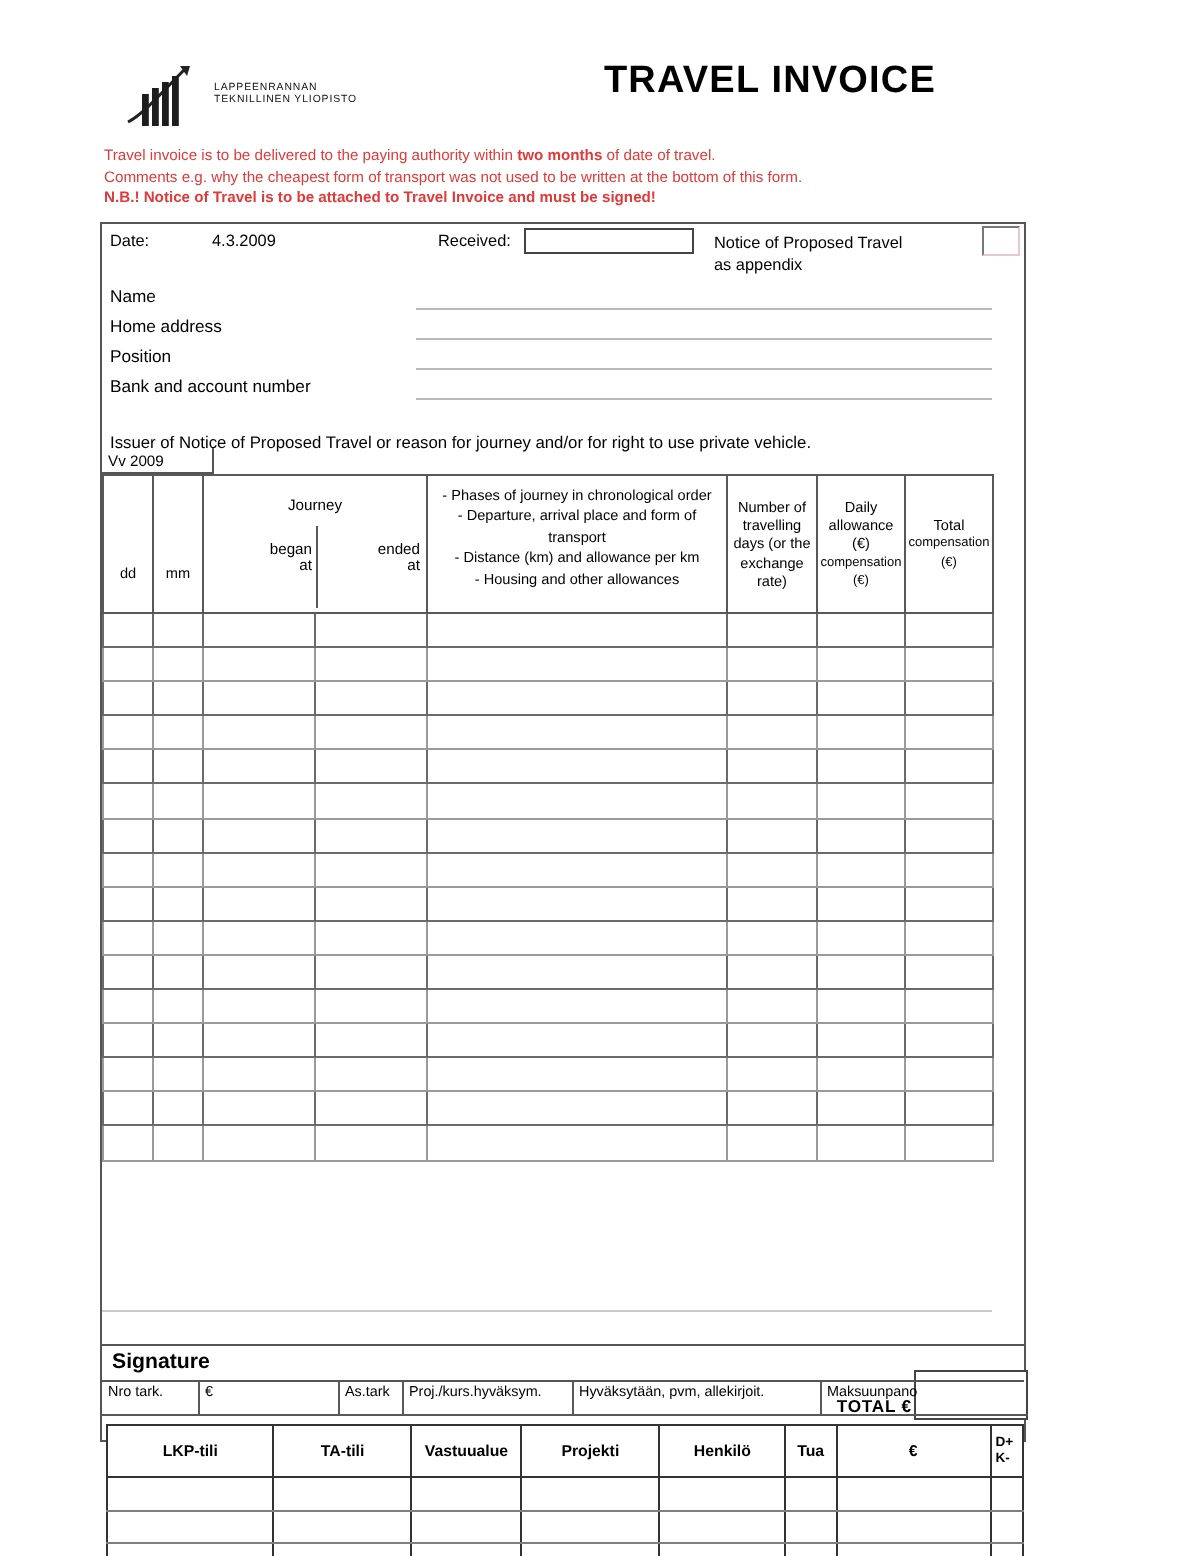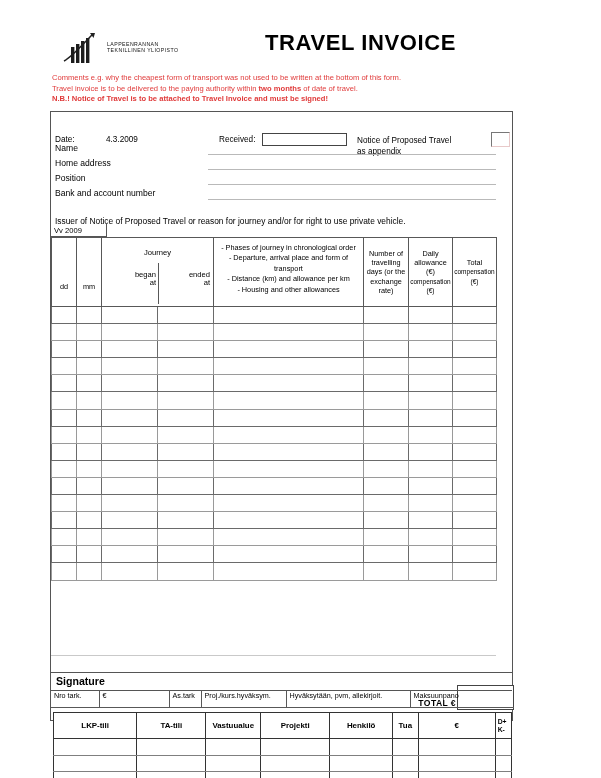--- a/index.html
+++ b/index.html
@@ -11,35 +11,35 @@
     overflow:hidden;
   }
   .page{position:relative;width:601px;height:778px;}
 
   
   .header{position:absolute;left:50px;top:22px;width:463px;height:50px;}
   .logo{position:absolute;left:12px;top:6px;width:170px;height:40px;display:flex;align-items:center;}
   .logo-mark{width:40px;height:34px;flex:0 0 auto;}
   .logo-text{margin-left:5px;line-height:1.15;}
   .logo-l1,.logo-l2{font-size:5.2px;letter-spacing:.45px;color:#111;white-space:nowrap;}
-  .title{position:absolute;left:215px;top:8px;width:240px;text-align:left;
-         font-size:22px;font-weight:bold;letter-spacing:.6px;}
+  .title{position:absolute;left:215px;top:8px;width:240px;text-align:center;
+         font-size:19px;font-weight:bold;letter-spacing:.6px;}
 
   
   .notice{position:absolute;left:52px;top:73px;width:470px;color:#e03a3a;font-size:7.6px;line-height:10.6px;}
   .notice b{font-weight:bold;}
   .notice .nb{font-weight:bold;}
 
   
   .frame{position:absolute;left:50px;top:111px;width:463px;height:610px;
          border:1.2px solid #555;box-sizing:border-box;}
 
   
   .info{position:absolute;left:0;top:0;width:100%;height:110px;}
-  .row-date{position:absolute;left:0;top:0;width:100%;height:30px;margin-top:19px;}
+  .row-date{position:absolute;left:0;top:0;width:100%;height:30px;}
   .lbl{font-size:8.2px;color:#000;}
   .date-label{position:absolute;left:4px;top:4px;}
   .date-value{position:absolute;left:55px;top:4px;}
   .received-label{position:absolute;left:168px;top:4px;}
   .received-box{position:absolute;left:211px;top:2px;width:85px;height:13px;
                 border:1.2px solid #444;box-sizing:border-box;background:#fff;}
   .notice-app{position:absolute;left:306px;top:4px;font-size:8.2px;line-height:11px;}
   .appendix-check{position:absolute;right:2px;top:1px;width:19px;height:15px;
                   border:1px solid #e8c9c9;border-left:1px solid #777;border-top:1px solid #777;box-sizing:border-box;}
 
@@ -117,24 +117,24 @@
       </svg>
       <div class="logo-text">
         <div class="logo-l1">LAPPEENRANNAN</div>
         <div class="logo-l2">TEKNILLINEN YLIOPISTO</div>
       </div>
     </div>
     <div class="title">TRAVEL INVOICE</div>
   </div>
 
   <div class="notice">
-    <div>Comments e.g. why the cheapest form of transport was not used to be written at the bottom of this form.</div>
     <div>
       <span>Travel invoice is to be delivered to the paying authority within </span><b>two months</b><span> of date of travel.</span>
     </div>
+    <div>Comments e.g. why the cheapest form of transport was not used to be written at the bottom of this form.</div>
     <div class="nb">N.B.! Notice of Travel is to be attached to Travel Invoice and must be signed!</div>
   </div>
 
   <div class="frame">
 
     <div class="info">
       <div class="row-date">
         <div class="lbl date-label">Date:</div>
         <div class="lbl date-value">4.3.2009</div>
         <div class="lbl received-label">Received:</div>

